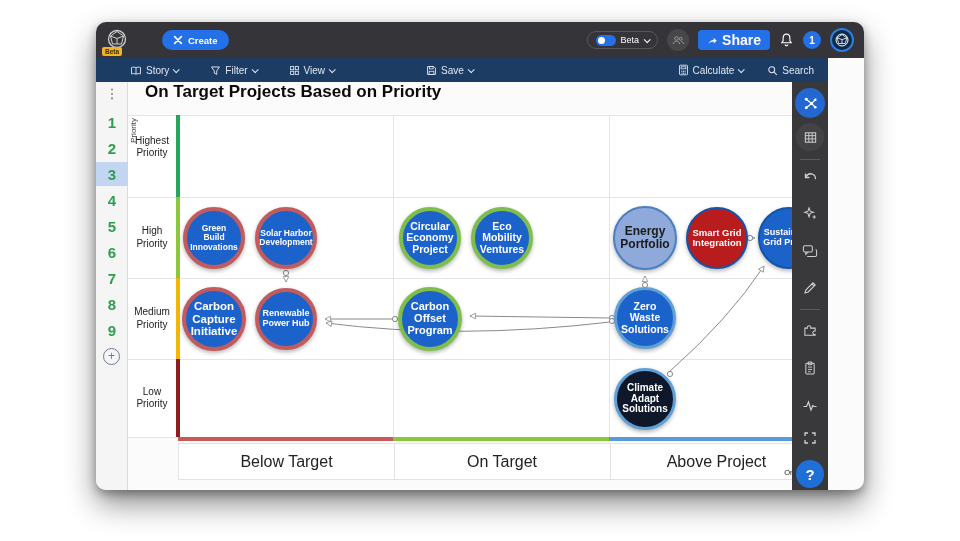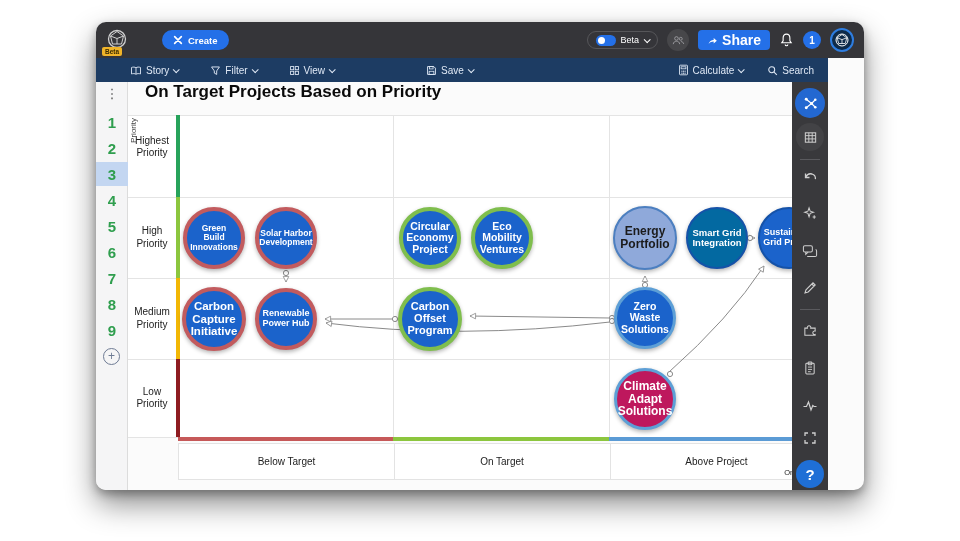--- a/index.html
+++ b/index.html
@@ -46,21 +46,21 @@
   .add-slide { position:absolute; left:7px; width:17px; height:17px; border:1.4px solid #6e7b94; border-radius:50%; color:#6e7b94; font-size:12px; line-height:14px; text-align:center; cursor:pointer; }
   .canvas { position:relative; width:700px; background:#fbfbfb; overflow:hidden; }
   .chart-title { position:absolute; left:5px; top:0; font-size:17px; font-weight:bold; color:#0a0a0a;margin-left:12px; }
   .grid-bg { position:absolute; background:#fff; }
   .gline { position:absolute; background:#e4e4e4; }
   .yaxis-seg,.xaxis-seg { position:absolute; }
   .row-label { position:absolute; left:0; width:48px; text-align:center; font-size:10px; color:#222; line-height:1.25; display:flex; align-items:center; justify-content:center; }
   .ylab { position:absolute; left:1px; top:36px; font-size:8px; color:#444; writing-mode:vertical-rl; transform:rotate(180deg); }
   .footer-box { position:absolute; background:#fff; border:1px solid #e3e3e3; }
   .fdiv { position:absolute; top:0; width:1px; height:100%; background:#e3e3e3; }
-  .xcat { position:absolute; top:0; height:100%; display:flex; align-items:center; justify-content:center; font-size:10px; color:#222; }
+  .xcat { position:absolute; top:0; height:100%; display:flex; align-items:center; justify-content:center; font-size:16px; color:#222; }
   .corner-note { position:absolute; right:4px; bottom:2px; font-size:7.5px; color:#222; }
   .bubble { position:absolute; border-radius:50%; display:flex; align-items:center; justify-content:center; text-align:center; line-height:1.08; padding:3px; box-shadow:0 2px 4px rgba(0,0,0,.3); cursor:pointer; font-weight:bold; letter-spacing:0; }
   
   .sbar { width:36px; background:#39393c; position:relative; flex:0 0 auto; }
   .tool { position:absolute; left:50%; transform:translate(-50%,-50%); display:flex; align-items:center; justify-content:center; cursor:pointer; }
   .tool.active { width:30px; height:30px; border-radius:50%; background:#2368d1; }
   .tool.circled { width:28px; height:28px; border-radius:50%; background:#434346; }
   .sdiv { position:absolute; left:8px; width:20px; height:1px; background:#5a5a5e; }
   .help-btn { width:28px; height:28px; border-radius:50%; background:#1f6fd6; color:#fff; font-size:15px; font-weight:bold; display:flex; align-items:center; justify-content:center; }
   svg { display:block; }
@@ -279,27 +279,27 @@
                 <path d="M541,290 Q601,237 636,184" fill="none" stroke="#8a8a8a" stroke-width="1" marker-end="url(#arr)"></path>
                 <circle cx="542" cy="292" r="2.6" fill="#fff" stroke="#8a8a8a" stroke-width="1"></circle>
                 <path d="M624,156 L627,156" fill="none" stroke="#8a8a8a" stroke-width="1" marker-end="url(#arr)"></path>
                 <circle cx="622" cy="156" r="2.6" fill="#fff" stroke="#8a8a8a" stroke-width="1"></circle>
               </svg>
               <div class="bubble" style="left: 55px; top: 125px; width: 62px; height: 62px; background: rgb(27, 99, 203); border: 4px solid rgb(194, 91, 94); color: rgb(255, 255, 255); font-size: 8.5px;">Green Build<br>Innovations</div>
               <div class="bubble" style="left: 127px; top: 125px; width: 62px; height: 62px; background: rgb(27, 99, 203); border: 4px solid rgb(194, 91, 94); color: rgb(255, 255, 255); font-size: 8.5px;">Solar Harbor<br>Development</div>
               <div class="bubble" style="left: 271px; top: 125px; width: 62px; height: 62px; background: rgb(27, 99, 203); border: 4px solid rgb(127, 190, 77); color: rgb(255, 255, 255); font-size: 10.5px;">Circular<br>Economy<br>Project</div>
               <div class="bubble" style="left: 343px; top: 125px; width: 62px; height: 62px; background: rgb(27, 99, 203); border: 4px solid rgb(127, 190, 77); color: rgb(255, 255, 255); font-size: 10.5px;">Eco<br>Mobility<br>Ventures</div>
               <div class="bubble" style="left: 485px; top: 124px; width: 64px; height: 64px; background: rgb(143, 169, 218); border: 2px solid rgb(76, 127, 192); color: rgb(27, 27, 27); font-size: 12px;">Energy<br>Portfolio</div>
-              <div class="bubble" style="left: 558px; top: 125px; width: 62px; height: 62px; background: #0369a1; border: 2.5px solid rgb(21, 82, 168); color: rgb(255, 255, 255); font-size: 9.5px;">Smart Grid<br>Integration</div>
+              <div class="bubble" style="left: 558px; top: 125px; width: 62px; height: 62px; background: #b91c1c; border: 2.5px solid rgb(21, 82, 168); color: rgb(255, 255, 255); font-size: 9.5px;">Smart Grid<br>Integration</div>
               <div class="bubble" style="left: 630px; top: 125px; width: 62px; height: 62px; background: rgb(27, 99, 203); border: 2.5px solid rgb(21, 82, 168); color: rgb(255, 255, 255); font-size: 9px;">Sustainable<br>Grid Project</div>
               <div class="bubble" style="left: 54px; top: 205px; width: 64px; height: 64px; background: rgb(27, 99, 203); border: 4px solid rgb(194, 91, 94); color: rgb(255, 255, 255); font-size: 11.5px;">Carbon<br>Capture<br>Initiative</div>
               <div class="bubble" style="left: 127px; top: 206px; width: 62px; height: 62px; background: rgb(27, 99, 203); border: 4px solid rgb(194, 91, 94); color: rgb(255, 255, 255); font-size: 9px;">Renewable<br>Power Hub</div>
               <div class="bubble" style="left: 270px; top: 205px; width: 64px; height: 64px; background: rgb(27, 99, 203); border: 4px solid rgb(127, 190, 77); color: rgb(255, 255, 255); font-size: 11px;">Carbon<br>Offset<br>Program</div>
               <div class="bubble" style="left: 486px; top: 205px; width: 62px; height: 62px; background: rgb(27, 99, 203); border: 3px solid rgb(93, 159, 214); color: rgb(255, 255, 255); font-size: 10.5px;">Zero<br>Waste<br>Solutions</div>
-              <div class="bubble" style="left: 486px; top: 286px; width: 62px; height: 62px; background: #be185d; border: 3px solid rgb(93, 159, 214); color: rgb(255, 255, 255); font-size: 12px;">Climate<br>Adapt<br>Solutions</div>
+              <div class="bubble" style="left: 486px; top: 286px; width: 62px; height: 62px; background: #0f172a; border: 3px solid rgb(93, 159, 214); color: rgb(255, 255, 255); font-size: 10px;">Climate<br>Adapt<br>Solutions</div>
             </div>
         </div>
 
         <div class="sbar">
           <div id="tools">
               <div class="tool active" style="top: 21px;">
                 <span>
                   <svg width="17" height="17" viewBox="0 0 16 16">
                     <path d="M4,4 L9,8 L4,12 M9,8 L12.5,4.5 M9,8 L12.5,11.5" fill="none" stroke="#fff" stroke-width="1.1"></path>
                     <circle cx="4" cy="4" r="1.4" fill="#fff"></circle>

